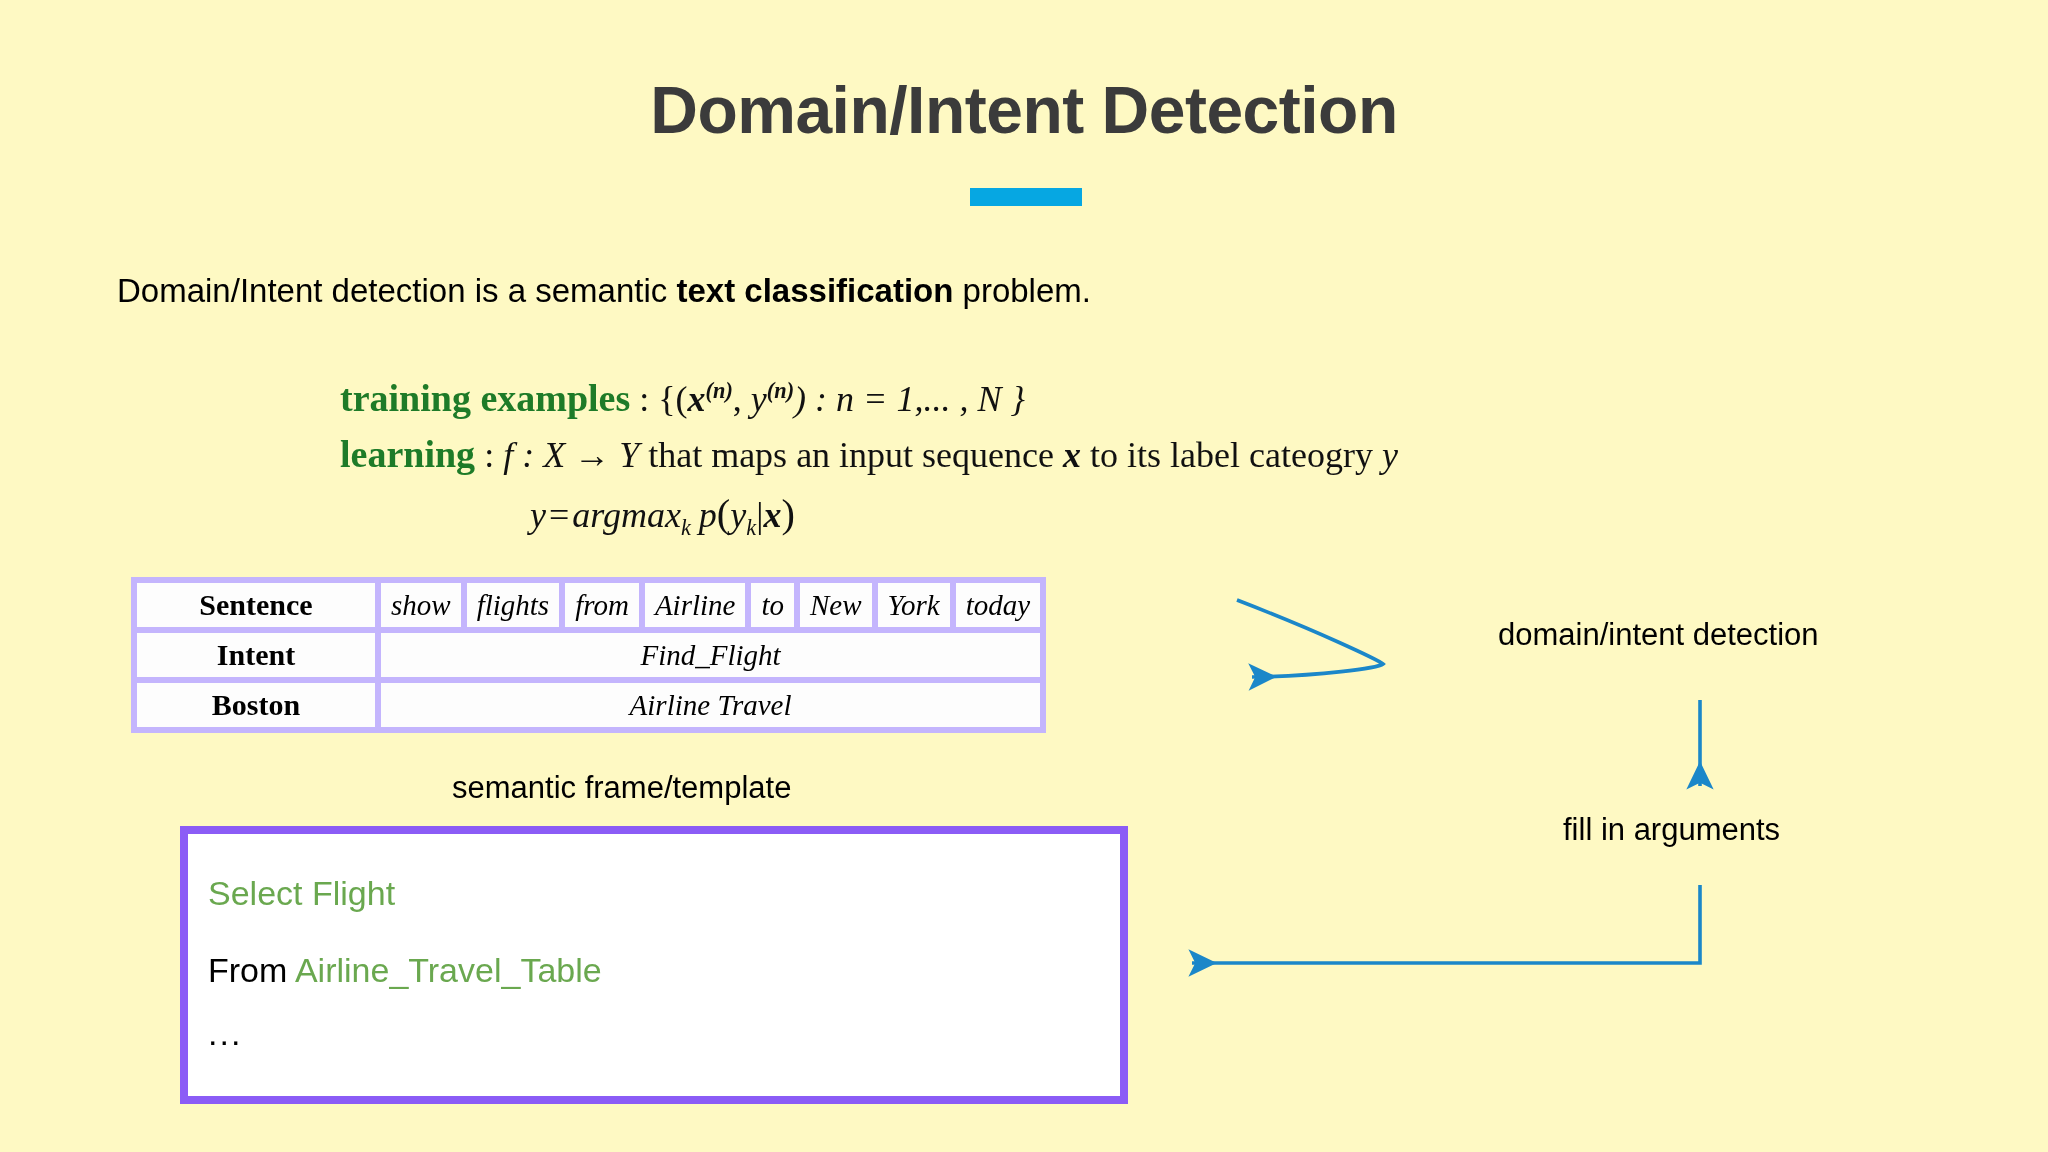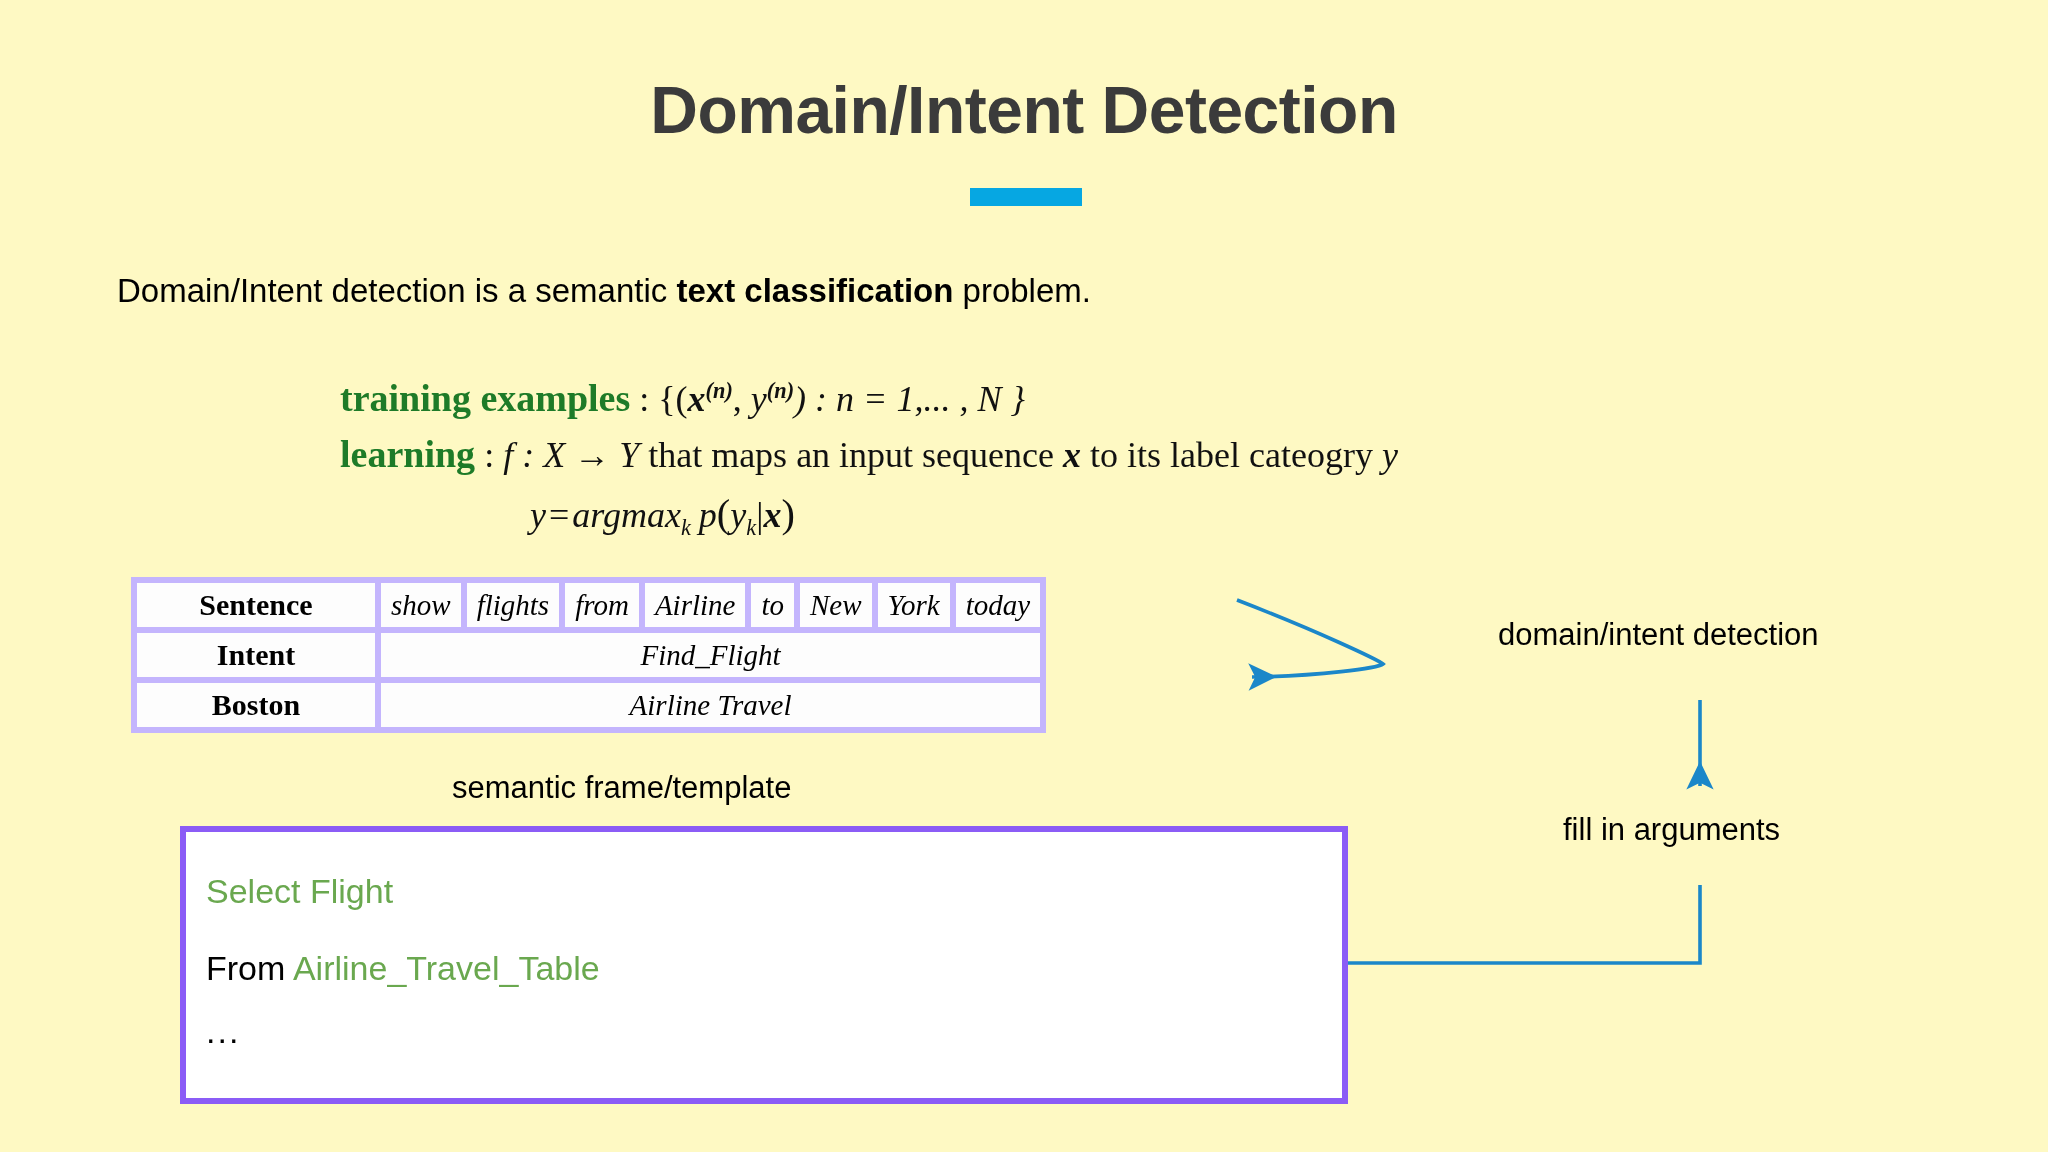--- a/index.html
+++ b/index.html
@@ -134,23 +134,23 @@
     width: 2048px;
     height: 1152px;
     pointer-events: none;
   }
 
   
   #frame-box {
     position: absolute;
     left: 180px;
     top: 826px;
-    width: 1168px;
+    width: 948px;
     height: 278px;
-    border: 6px solid #8b5cf6;
+    border: 8px solid #8b5cf6;
     background: #ffffff;
     box-sizing: border-box;
   }
   .frame-line {
     position: absolute;
     left: 20px;
     font-size: 34px;
     white-space: nowrap;
   }
   #frame-l1 { top: 40px;  color: #6aa84f; }

